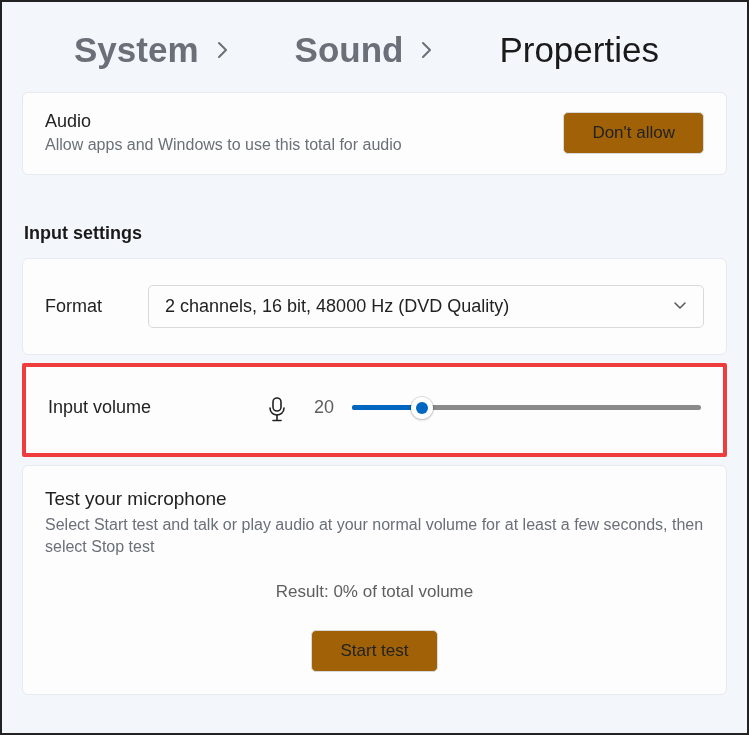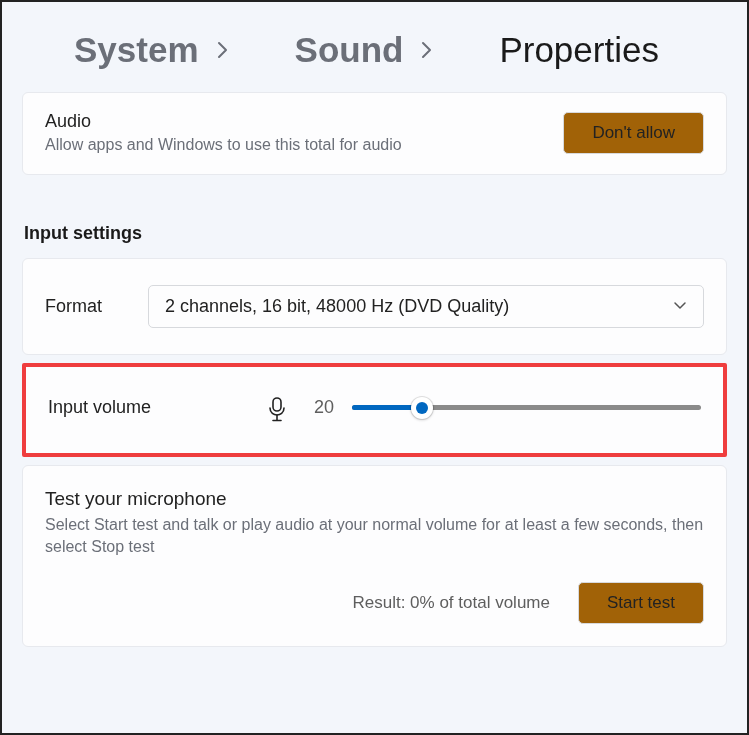--- a/index.html
+++ b/index.html
@@ -195,20 +195,21 @@
       font-size: 16px;
       color: #6b6f78;
       line-height: 1.4;
     }
     .test-bottom {
       display: flex;
       align-items: center;
       justify-content: flex-end;
       gap: 28px;
       margin-top: 24px;
+      flex-direction: column;
     }
     .result-text {
       font-size: 17px;
       color: #5e5e5e;
     }
   </style>
 </head>
 <body>
 
 <div class="outer">

